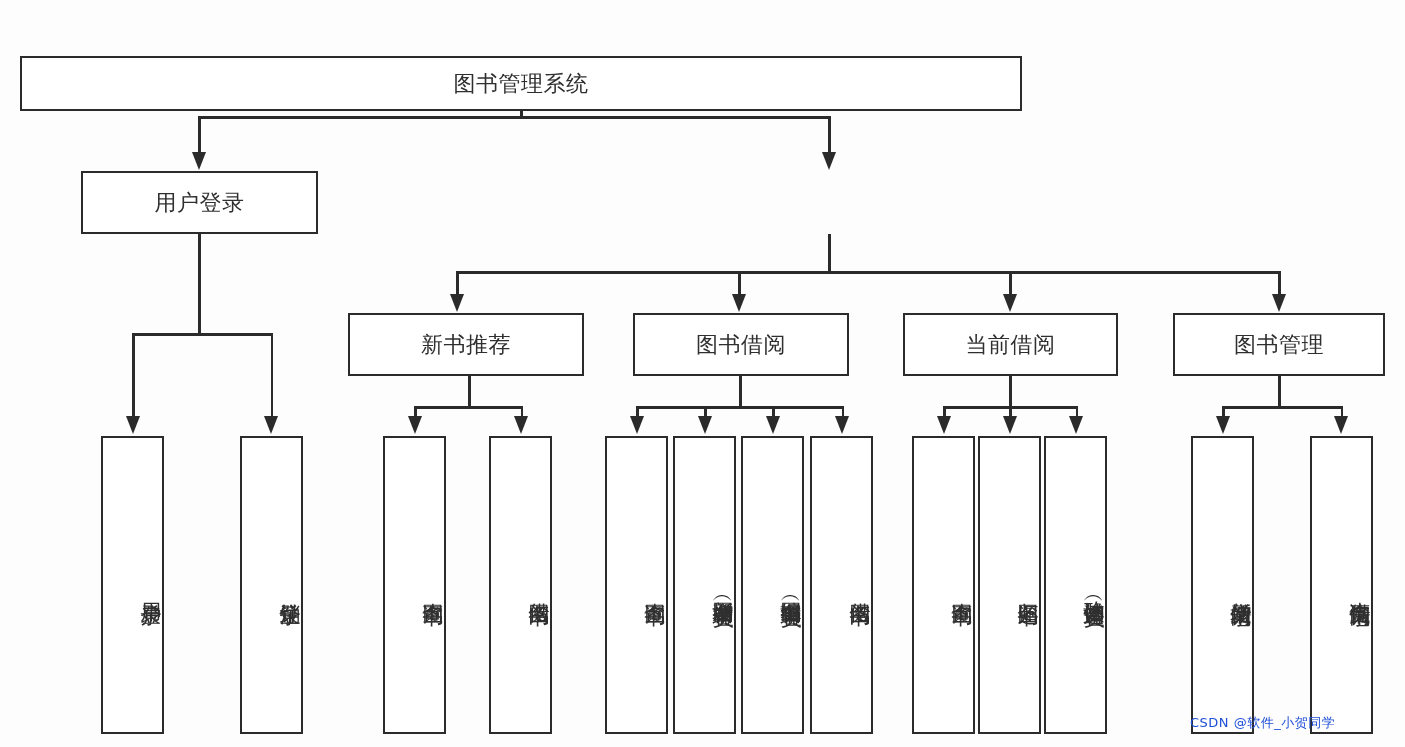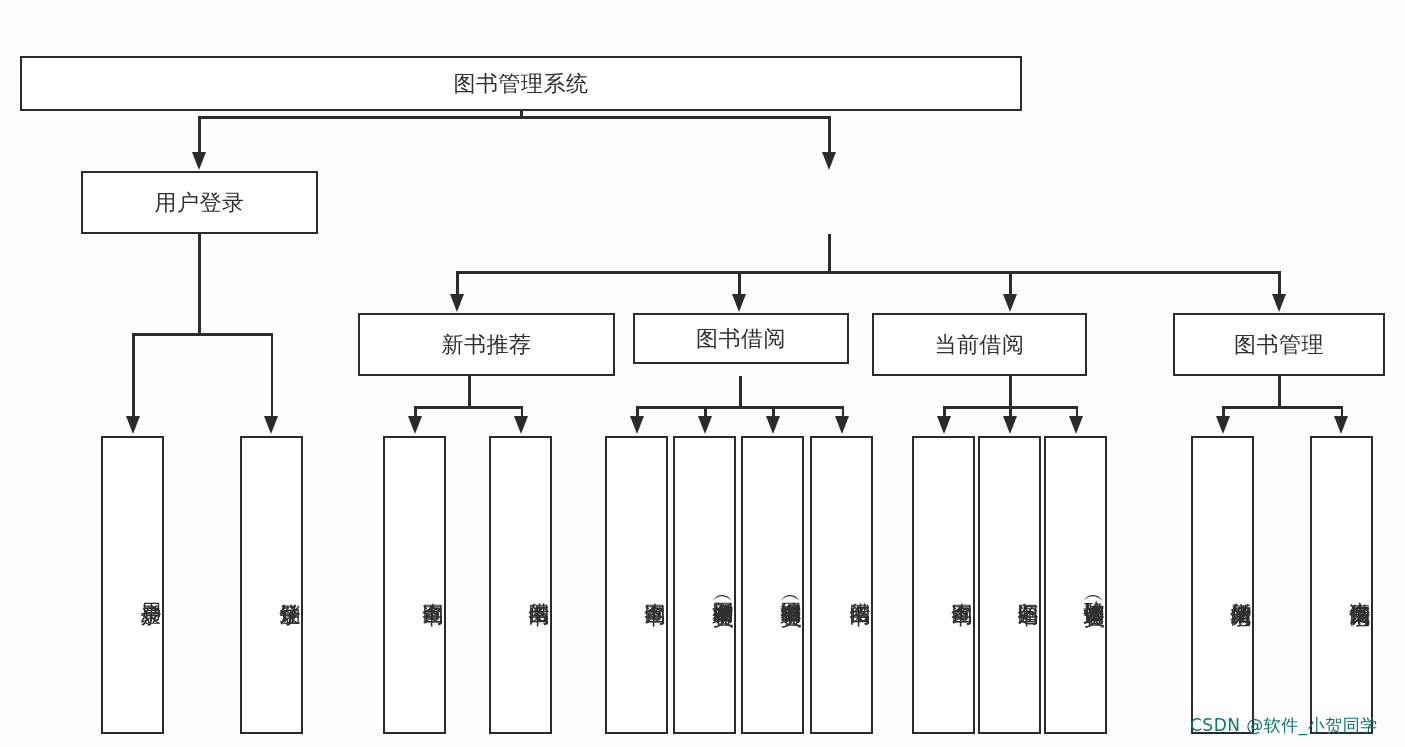--- a/index.html
+++ b/index.html
@@ -55,22 +55,22 @@
   .arrow {
     position: absolute;
     width: 0;
     height: 0;
     border-left: 7.5px solid transparent;
     border-right: 7.5px solid transparent;
     border-top: 18px solid #2b2b2b;
   }
   .watermark {
     position: absolute;
-    color: #0f766e;
-    font-size: 17px;
+    color: #1d4ed8;
+    font-size: 13px;
     white-space: nowrap;
     letter-spacing: 0.5px;
     font-family: "DejaVu Sans", "Liberation Sans", sans-serif;
   }
 </style>
 </head>
 <body>
 
 <div id="canvas">
 
@@ -130,23 +130,23 @@
   <div class="conn hline" style="left:1222px; top:406px; width:121px;"></div>
   <div class="conn vline" style="left:1222px; top:406px; height:12px;"></div>
   <div class="arrow" style="left:1215.5px; top:416px;"></div>
   <div class="conn vline" style="left:1340.5px; top:406px; height:12px;"></div>
   <div class="arrow" style="left:1334px; top:416px;"></div>
 
   <div class="node horiz root" style="left:20px; top:12px; width:1002px; height:55px;margin-top:44px;">图书管理系统</div>
 
   <div class="node horiz" style="left:81px; top:171px; width:237px; height:63px;">用户登录</div>
 
-  <div class="node horiz" style="left:358px; top:313px; width:257px; height:63px;">新书推荐</div>
-  <div class="node horiz" style="left:633px; top:313px; width:216px; height:51px;font-family:Liberation Serif, serif;">图书借阅</div>
-  <div class="node horiz" style="left:872px; top:313px; width:215px; height:63px;">当前借阅</div>
+  <div class="node horiz" style="left:348px; top:313px; width:236px; height:63px;">新书推荐</div>
+  <div class="node horiz" style="left:633px; top:313px; width:216px; height:63px;font-family:Liberation Serif, serif;">图书借阅</div>
+  <div class="node horiz" style="left:903px; top:313px; width:215px; height:63px;">当前借阅</div>
   <div class="node horiz" style="left:1173px; top:313px; width:212px; height:63px;">图书管理</div>
 
   <div class="node vert" style="left:101px; top:436px; width:63px; height:298px;">用户登录</div>
   <div class="node vert" style="left:240px; top:436px; width:63px; height:298px;">注销登录</div>
 
   <div class="node vert" style="left:383px; top:436px; width:63px; height:298px;">查询图书</div>
   <div class="node vert" style="left:489px; top:436px; width:63px; height:298px;">借阅图书</div>
 
   <div class="node vert" style="left:605px; top:436px; width:63px; height:298px;">查询图书</div>
   <div class="node vert" style="left:673px; top:436px; width:63px; height:298px;">新增图书（管理员）</div>

